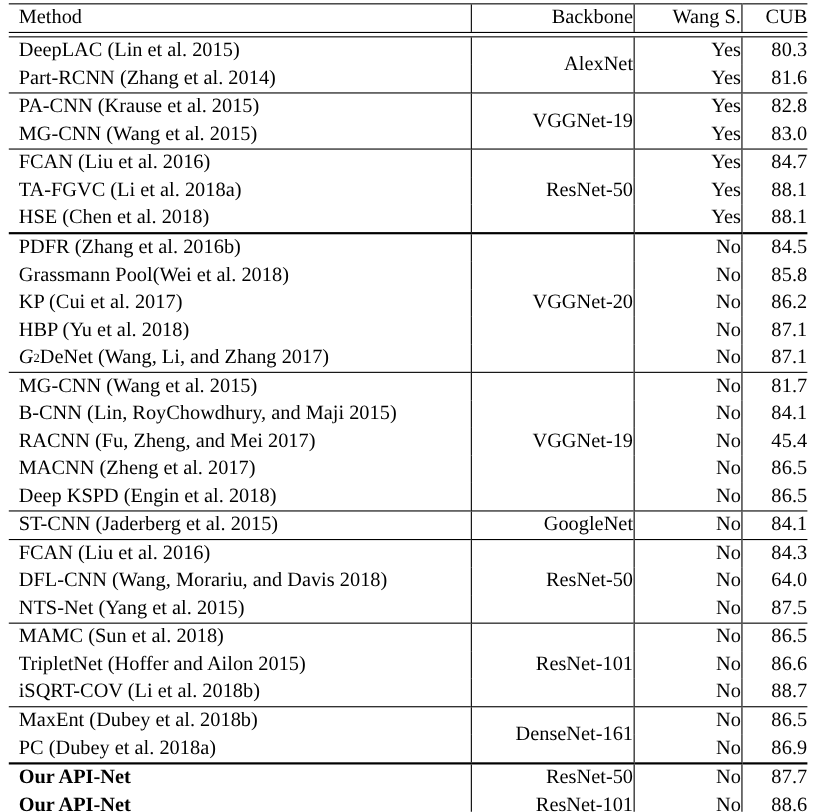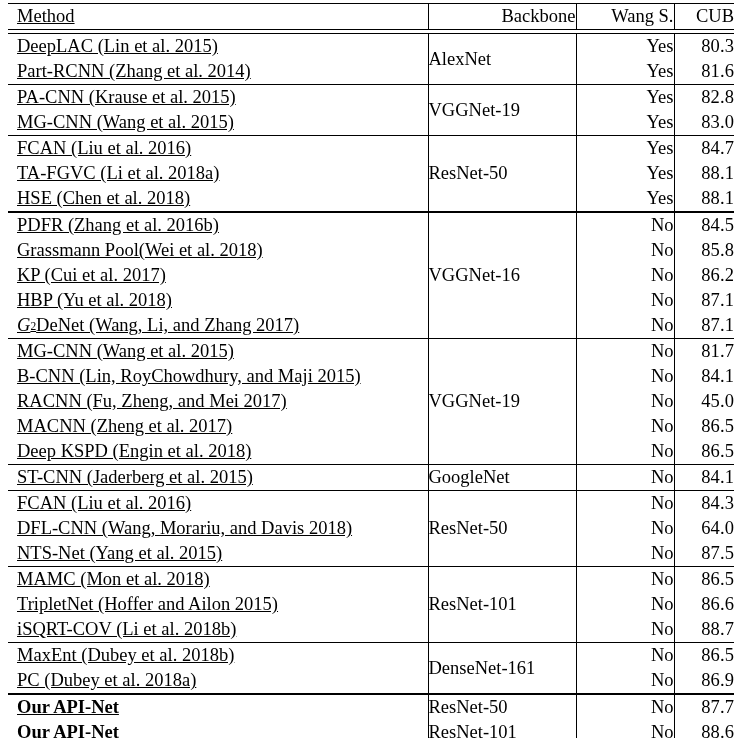--- a/index.html
+++ b/index.html
@@ -45,28 +45,28 @@
   
   .vline-l { border-left: 1.2px solid #000; }
 
   
   .cell {
     height: 25px;
     display: flex;
     align-items: center;
     box-sizing: border-box;
   }
-  .cell.left   { justify-content: flex-start; padding-left: 9px; text-decoration: underline; }
+  .cell.left   { justify-content: flex-start; padding-left: 9px; }
   .cell.center { justify-content: flex-end; }
 
   .method-cell  { }
   .num-cell     { letter-spacing: 0.1px; }
 
   td.backbone-cell {
-    text-align: left;
+    text-align: right;
   }
 
   .bold { font-weight: bold; }
 
   
   tr.group-sep > td {
     border-top: 1.2px solid #000;
   }
   tr.major-sep > td {
     border-top: 2.6px solid #000;
@@ -229,21 +229,21 @@
             <div class="cell center">Yes</div>
           </td>
           <td class="vline-l">
             <div class="cell center num-cell">88.1</div>
           </td>
         </tr>
         <tr class="major-sep">
           <td>
             <div class="cell left method-cell">PDFR (Zhang et al. 2016b)</div>
           </td>
-          <td class="vline-l backbone-cell" rowspan="5"><span>VGGNet-16</span></td>
+          <td class="vline-l backbone-cell" rowspan="5"><span>VGGNet-20</span></td>
           <td class="vline-l">
             <div class="cell center">No</div>
           </td>
           <td class="vline-l">
             <div class="cell center num-cell">84.5</div>
           </td>
         </tr>
         <tr>
           <td>
             <div class="cell left method-cell">Grassmann Pool(Wei et al. 2018)</div>
@@ -312,21 +312,21 @@
           </td>
         </tr>
         <tr>
           <td>
             <div class="cell left method-cell">RACNN (Fu, Zheng, and Mei 2017)</div>
           </td>
           <td class="vline-l">
             <div class="cell center">No</div>
           </td>
           <td class="vline-l">
-            <div class="cell center num-cell">45.0</div>
+            <div class="cell center num-cell">45.4</div>
           </td>
         </tr>
         <tr>
           <td>
             <div class="cell left method-cell">MACNN (Zheng et al. 2017)</div>
           </td>
           <td class="vline-l">
             <div class="cell center">No</div>
           </td>
           <td class="vline-l">
@@ -385,21 +385,21 @@
           </td>
           <td class="vline-l">
             <div class="cell center">No</div>
           </td>
           <td class="vline-l">
             <div class="cell center num-cell">87.5</div>
           </td>
         </tr>
         <tr class="group-sep">
           <td>
-            <div class="cell left method-cell">MAMC (Mon et al. 2018)</div>
+            <div class="cell left method-cell">MAMC (Sun et al. 2018)</div>
           </td>
           <td class="vline-l backbone-cell" rowspan="3"><span>ResNet-101</span></td>
           <td class="vline-l">
             <div class="cell center">No</div>
           </td>
           <td class="vline-l">
             <div class="cell center num-cell">86.5</div>
           </td>
         </tr>
         <tr>

